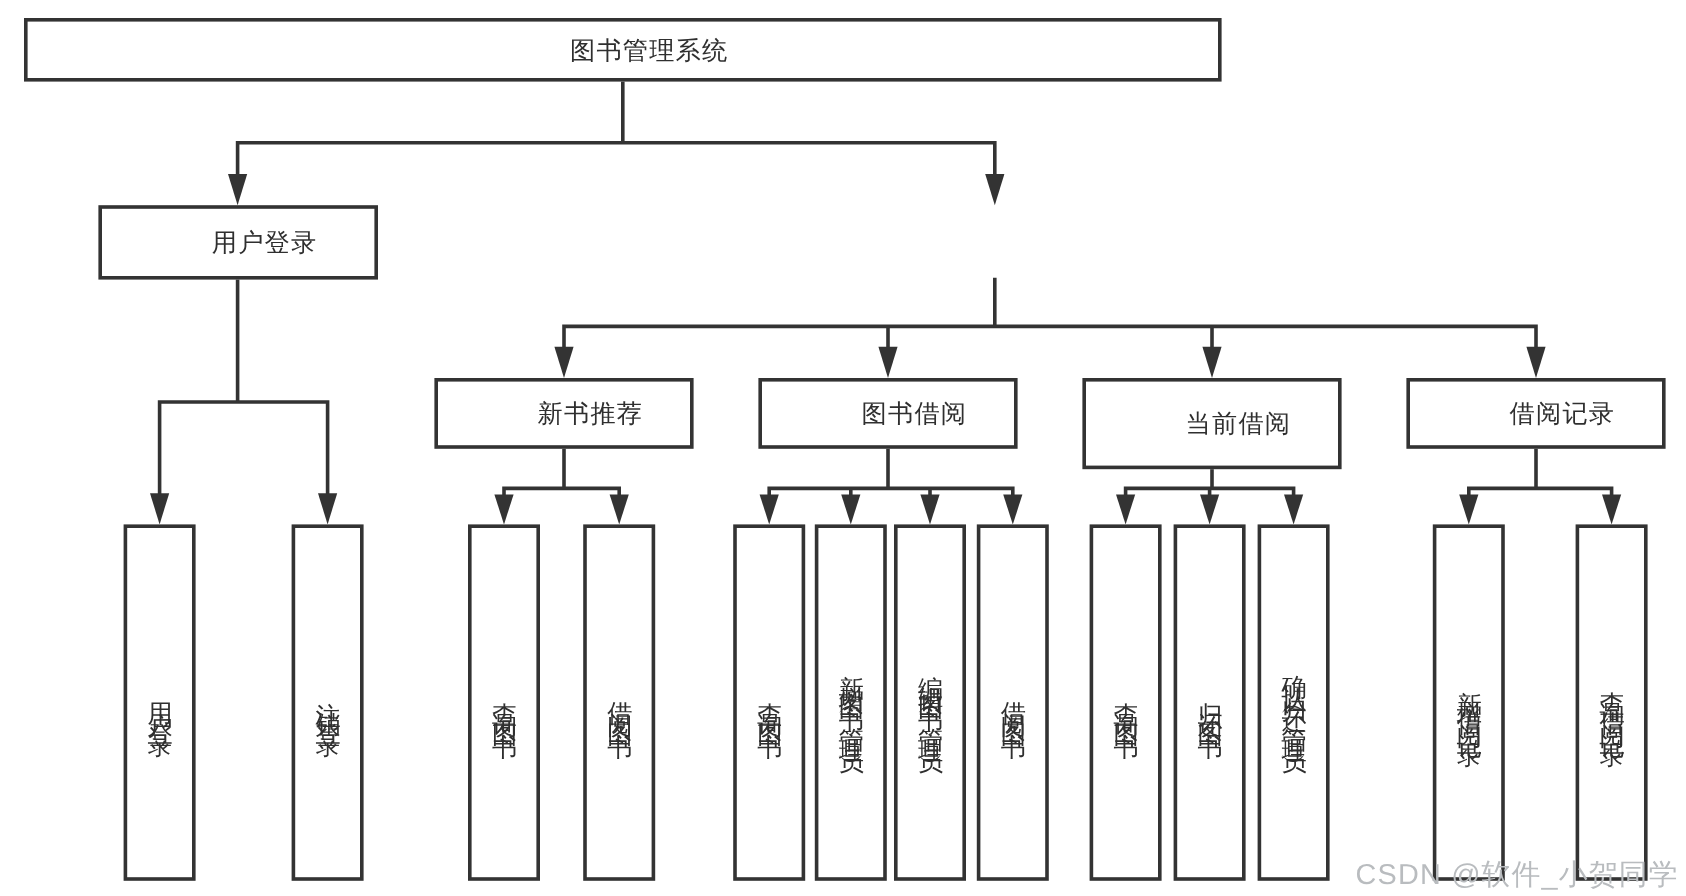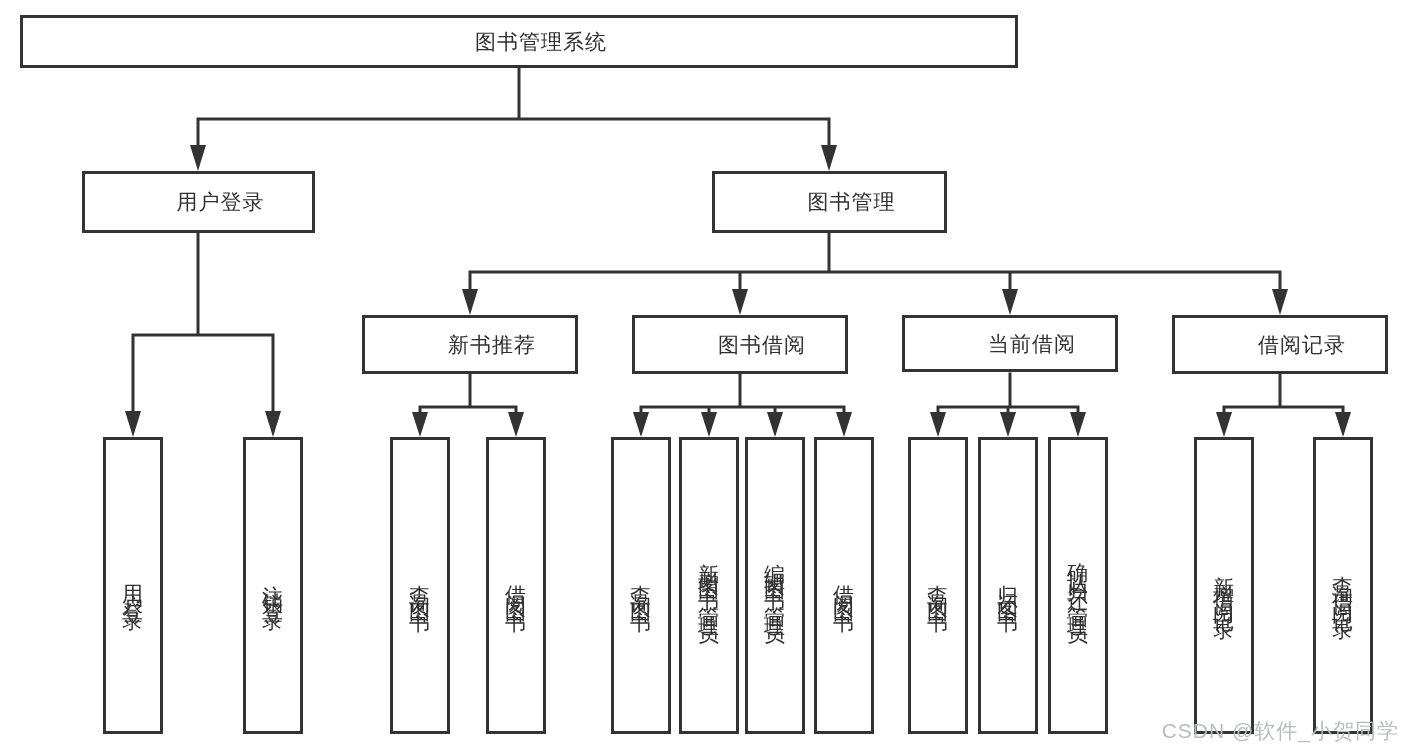--- a/index.html
+++ b/index.html
@@ -55,21 +55,21 @@
     stroke: #333333;
     stroke-width: 3;
     fill: none;
     stroke-linecap: square;
   }
   svg.connectors polygon { fill: #333333; }
   .watermark {
     position: absolute;
     right: 6px;
     bottom: 2px;
-    font-size: 21px;
+    font-size: 24px;
     color: #b9bcbf;
     letter-spacing: 1px;
     white-space: nowrap;
   }
 </style>
 </head>
 <body>
 
 <div class="canvas">
 
@@ -112,25 +112,24 @@
     <g>
       <path d="M1280 374 V407 M1224 407 H1343 M1224 407 V414 M1343 407 V414"></path>
       <polygon points="1216,412 1232,412 1224,437"></polygon>
       <polygon points="1335,412 1351,412 1343,437"></polygon>
     </g>
   </svg>
 
   <div class="node" style="left:20px; top:15px; width:998px; height:53px;">图书管理系统</div>
 
   <div class="node" style="left:82px; top:171px; width:233px; height:62px;">用户登录</div>
-  <div class="node" style="left:712px; top:171px; width:235px; height:62px;">图书管理</div>
 
   <div class="node" style="left:362px; top:315px; width:216px; height:59px;">新书推荐</div>
   <div class="node" style="left:632px; top:315px; width:216px; height:59px;">图书借阅</div>
-  <div class="node" style="left:902px; top:315px; width:216px; height:57px;">当前借阅</div>
+  <div class="node" style="left:902px; top:315px; width:216px; height:76px;">当前借阅</div>
   <div class="node" style="left:1172px; top:315px; width:216px; height:59px;">借阅记录</div>
 
   <div class="leaf" style="left:103px;">
     <span class="vtext">用户登录</span>
   </div>
   <div class="leaf" style="left:243px;">
     <span class="vtext">注销登录</span>
   </div>
 
   <div class="leaf" style="left:390px;">

